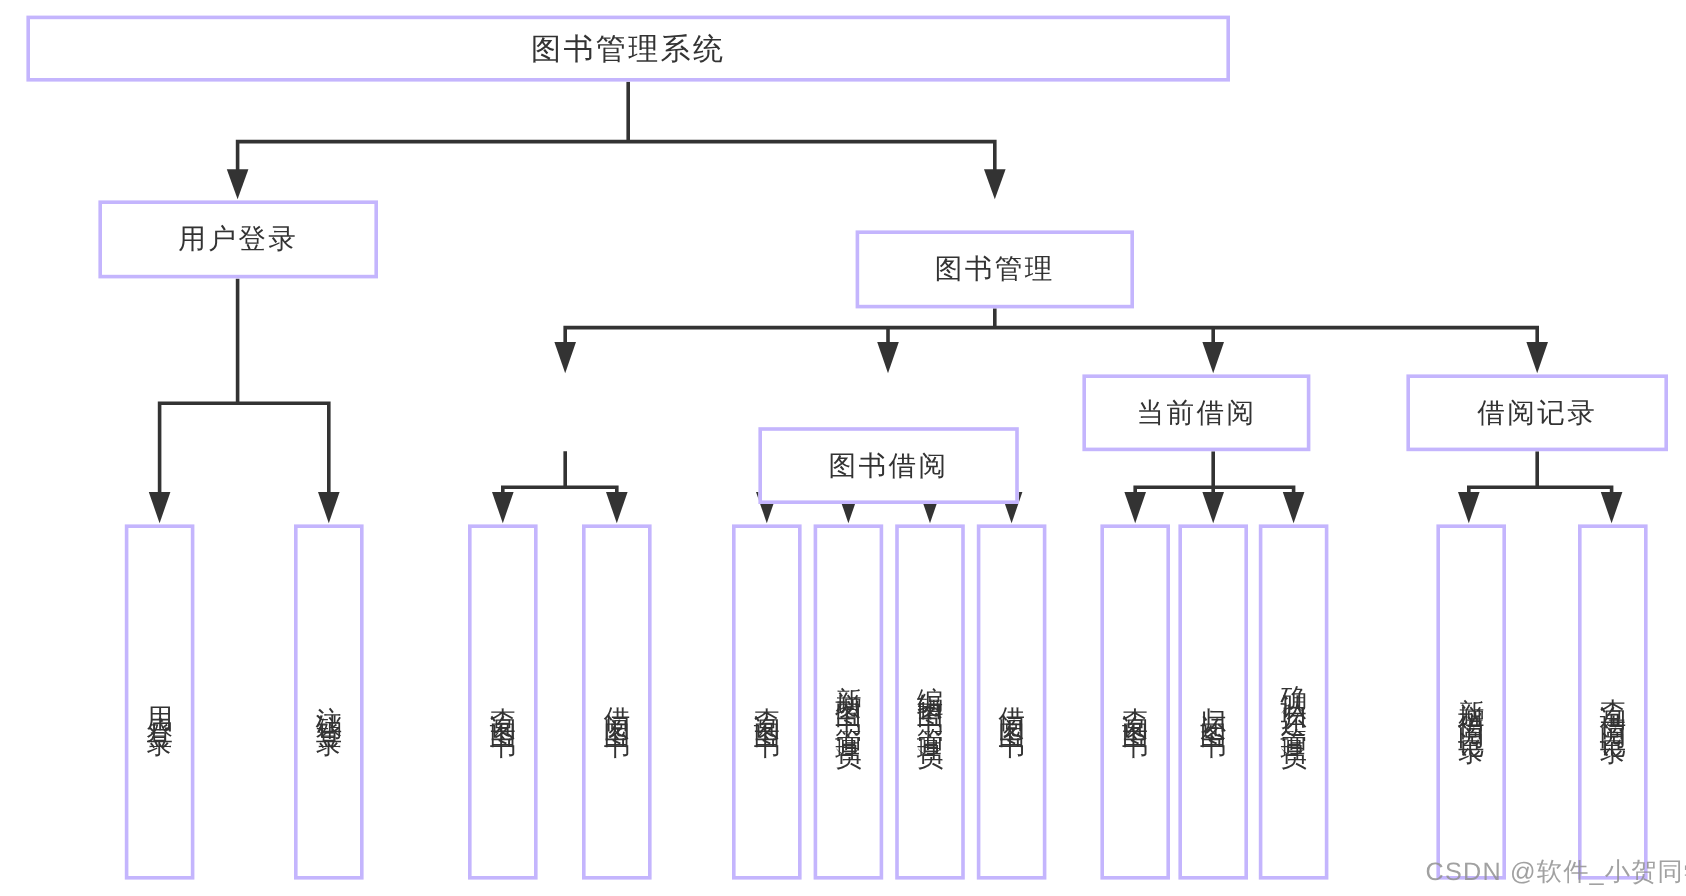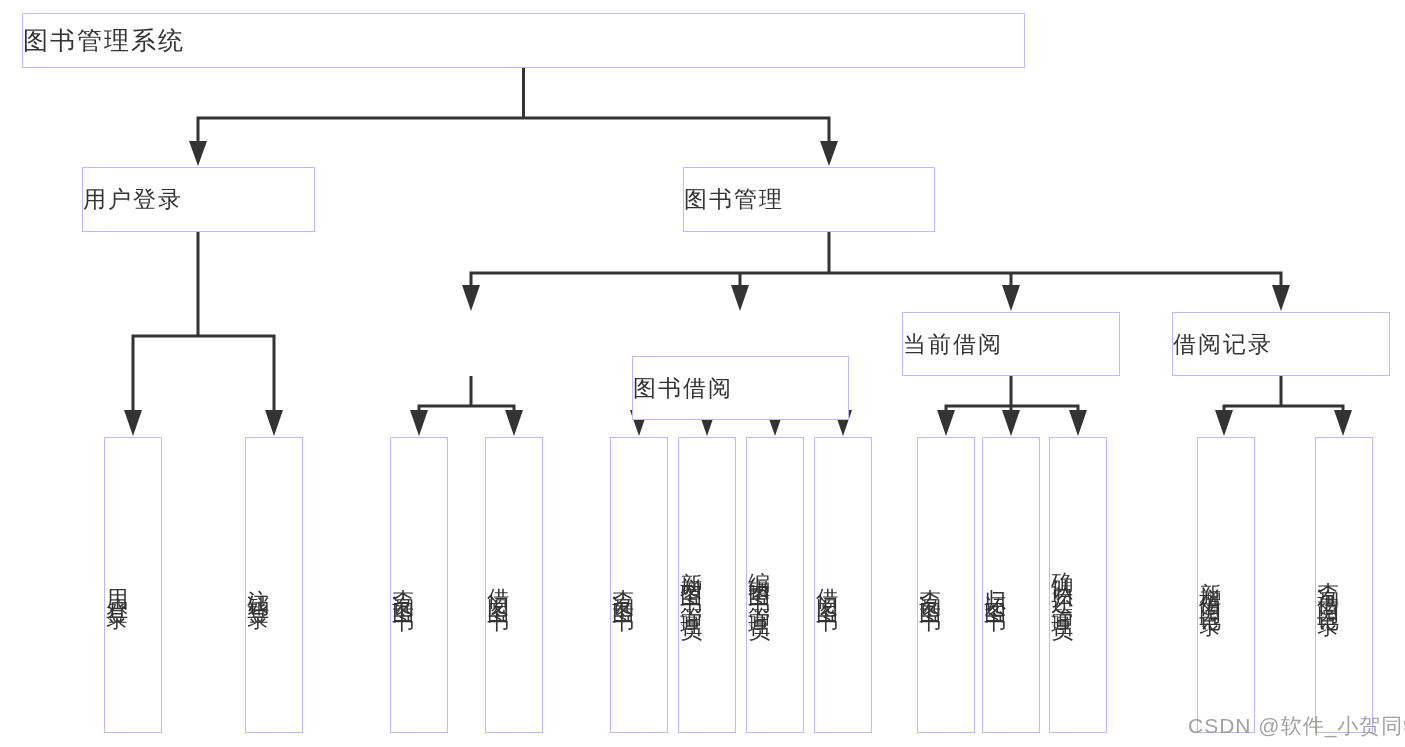--- a/index.html
+++ b/index.html
@@ -19,24 +19,25 @@
     position: absolute;
     left: 0;
     top: 0;
     width: 1405px;
     height: 747px;
     pointer-events: none;
   }
   .node {
     position: absolute;
     box-sizing: border-box;
-    border: 1px solid #c4b5fd;
+    border: 3px solid #c4b5fd;
     background: #ffffff;
     display: flex;
     align-items: center;
+    justify-content: center;
     color: #333333;
   }
   .node.h { 
     font-size: 23px;
     letter-spacing: 2px;
   }
   .node.root-box {
     left: 22px; top: 13px; width: 1003px; height: 55px;
     font-size: 25px;
   }
@@ -47,24 +48,24 @@
   }
   .leaf .vtext {
     writing-mode: vertical-rl;
     font-size: 22px;
     letter-spacing: 7px;
     line-height: 1.1;
     color: #333333;
     white-space: nowrap;
   }
   #n-user-login   { left: 82px;  width: 233px; }
-  #n-book-mgmt    { left: 683px; width: 252px; }
+  #n-book-mgmt    { left: 713px; width: 232px; margin-top: 25px; }
   #n-new-books    { left: 362px; width: 218px; }
   #n-borrowing    { left: 632px; width: 217px; margin-top: 44px; }
-  #n-current      { left: 902px; width: 218px; }
+  #n-current      { left: 902px; width: 190px; }
   #n-records      { left: 1172px; width: 218px; }
 
   #lf-login     { left: 104px; }
   #lf-logout    { left: 245px; }
   #lf-rec-query { left: 390px; }
   #lf-rec-borrow{ left: 485px; }
   #lf-bor-query { left: 610px; }
   #lf-bor-add   { left: 678px; }
   #lf-bor-edit  { left: 746px; }
   #lf-bor-borrow{ left: 814px; }

